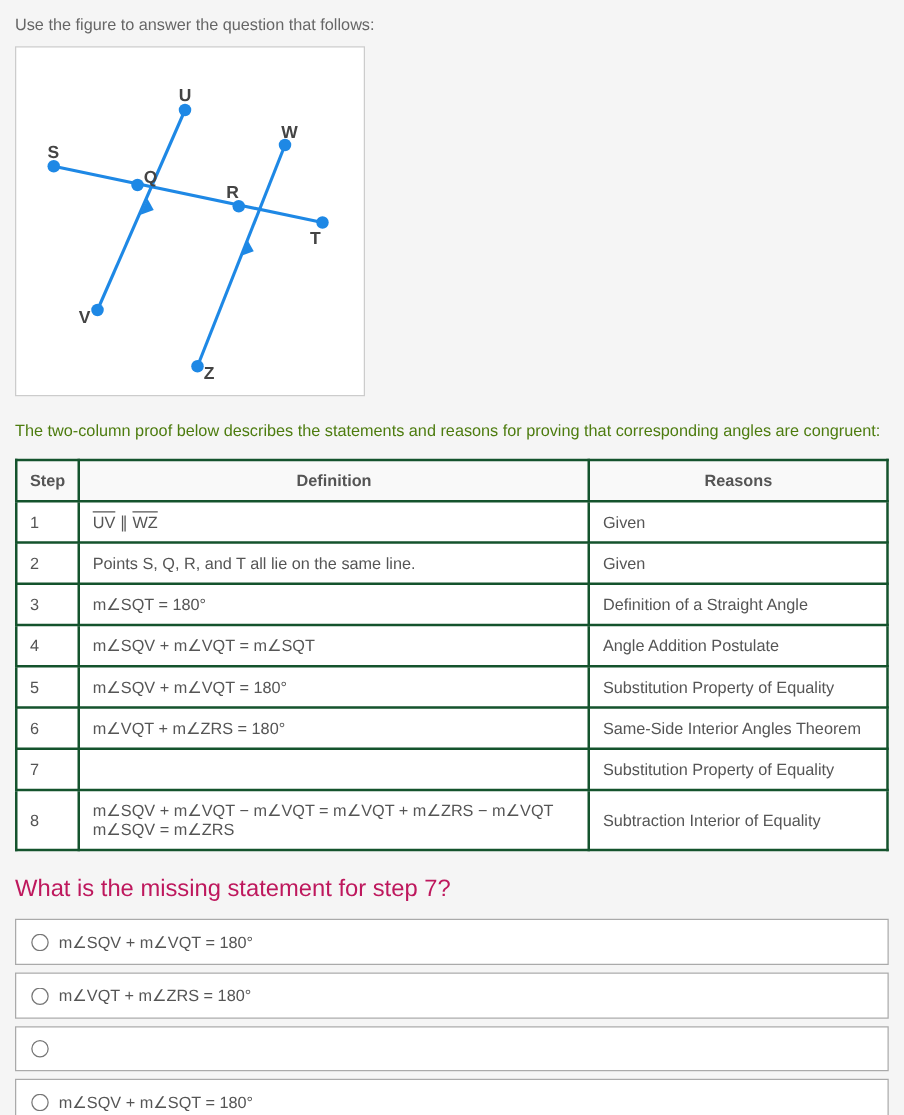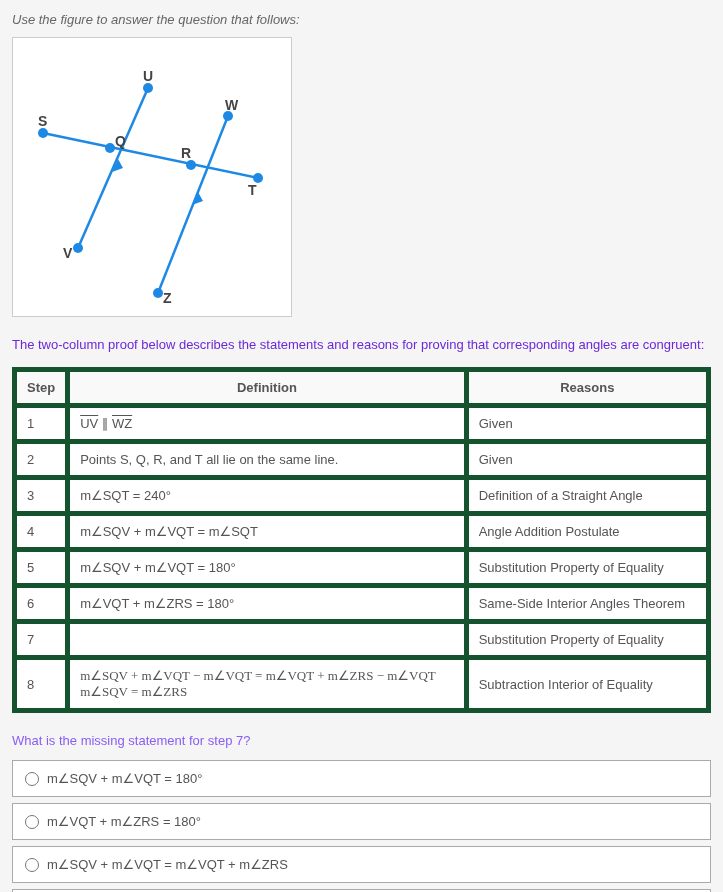--- a/index.html
+++ b/index.html
@@ -8,59 +8,58 @@
       background: #f5f5f5;
       width: 723px;
       padding: 12px;
       color: #555;
       font-size: 13px;
     }
     .instruction {
       color: #666;
       margin-bottom: 10px;
       font-size: 13px;
-      font-style: italic;
     }
     .figure-container {
       border: 1px solid #ccc;
       background: #fff;
       width: 280px;
       height: 280px;
       padding: 10px;
       margin-bottom: 20px;
       position: relative;
     }
     .description {
-      color: #6d28d9;
+      color: #4d7c0f;
       margin-bottom: 15px;
       font-size: 13px;
     }
     table {
       border-collapse: collapse;
       width: 100%;
       background: #fff;
       margin-bottom: 20px;
     }
     th, td {
-      border: 5px solid #14532d;
+      border: 2px solid #14532d;
       padding: 8px 10px;
       text-align: left;
       font-size: 13px;
       color: #555;
     }
     th {
       background: #f9f9f9;
       font-weight: bold;
       text-align: center;
     }
     .step-col { width: 50px; text-align: left; }
     .question-text {
-      color: #8b5cf6;
+      color: #be185d;
       margin-bottom: 12px;
-      font-size: 13px;
+      font-size: 19px;
     }
     .option {
       border: 1px solid #aaa;
       background: #fff;
       padding: 10px 12px;
       margin-bottom: 6px;
       display: flex;
       align-items: center;
       gap: 8px;
       cursor: pointer;
@@ -135,21 +134,21 @@
         <td><span style="text-decoration:overline">UV</span> ∥ <span style="text-decoration:overline">WZ</span></td>
         <td>Given</td>
       </tr>
       <tr>
         <td class="step-col">2</td>
         <td style="white-space: pre-line; margin-left: 15px;">Points S, Q, R, and T all lie on the same line.</td>
         <td>Given</td>
       </tr>
       <tr>
         <td class="step-col">3</td>
-        <td style="white-space: pre-line;">m∠SQT = 240°</td>
+        <td style="white-space: pre-line;">m∠SQT = 180°</td>
         <td>Definition of a Straight Angle</td>
       </tr>
       <tr>
         <td class="step-col">4</td>
         <td style="white-space: pre-line;">m∠SQV + m∠VQT = m∠SQT</td>
         <td>Angle Addition Postulate</td>
       </tr>
       <tr>
         <td class="step-col">5</td>
         <td style="white-space: pre-line;">m∠SQV + m∠VQT = 180°</td>
@@ -160,39 +159,38 @@
         <td style="white-space: pre-line;">m∠VQT + m∠ZRS = 180°</td>
         <td>Same-Side Interior Angles Theorem</td>
       </tr>
       <tr>
         <td class="step-col">7</td>
         <td style="white-space: pre-line;"></td>
         <td>Substitution Property of Equality</td>
       </tr>
       <tr>
         <td class="step-col">8</td>
-        <td style="white-space: pre-line; font-family: Liberation Serif, serif;">m∠SQV + m∠VQT − m∠VQT = m∠VQT + m∠ZRS − m∠VQT
+        <td style="white-space: pre-line;">m∠SQV + m∠VQT − m∠VQT = m∠VQT + m∠ZRS − m∠VQT
 m∠SQV = m∠ZRS</td>
         <td>Subtraction Interior of Equality</td>
       </tr>
     </tbody>
 </table>
 
 <div class="question-text">What is the missing statement for step 7?</div>
 
 <div id="options-container">
     <div class="option">
       <input type="radio" name="answer" style="">
       <span class="option-label">m∠SQV + m∠VQT = 180°</span>
     </div>
     <div class="option">
       <input type="radio" name="answer" style="">
       <span class="option-label">m∠VQT + m∠ZRS = 180°</span>
     </div>
     <div class="option">
       <input type="radio" name="answer" style="">
-      <span class="option-label">m∠SQV + m∠VQT = m∠VQT + m∠ZRS</span>
     </div>
     <div class="option">
       <input type="radio" name="answer" style="">
       <span class="option-label">m∠SQV + m∠SQT = 180°</span>
     </div>
   </div>
 
 </body></html>

